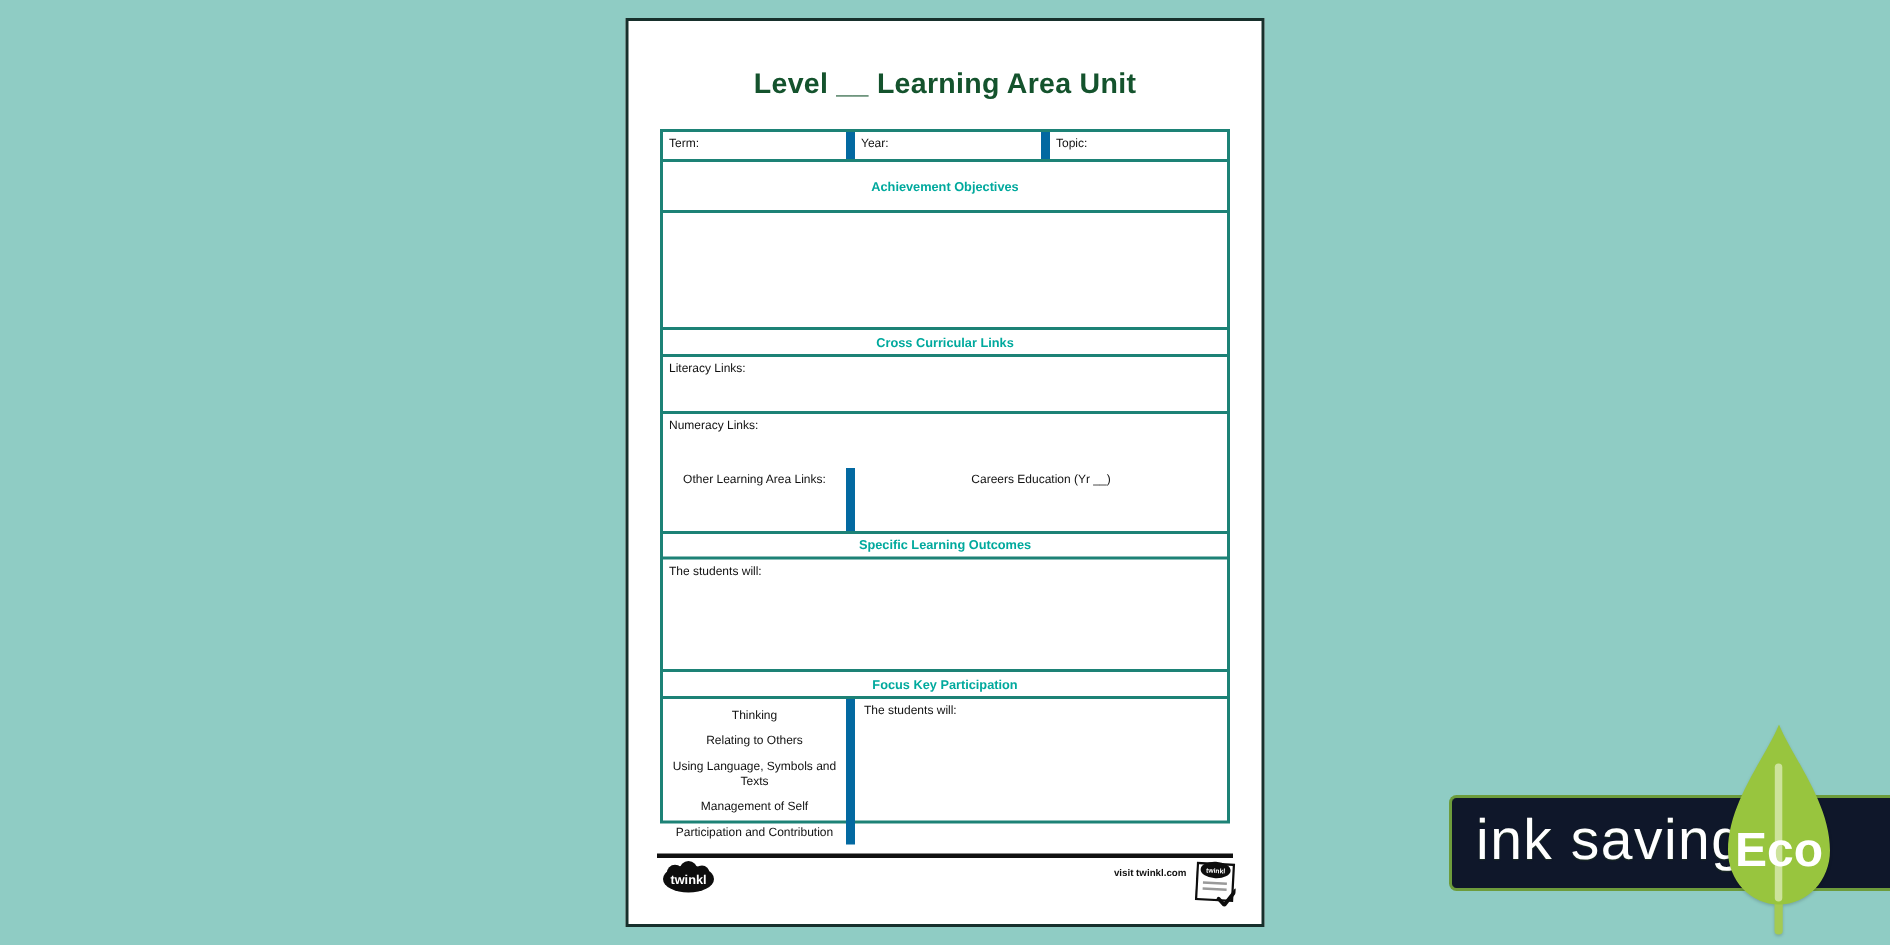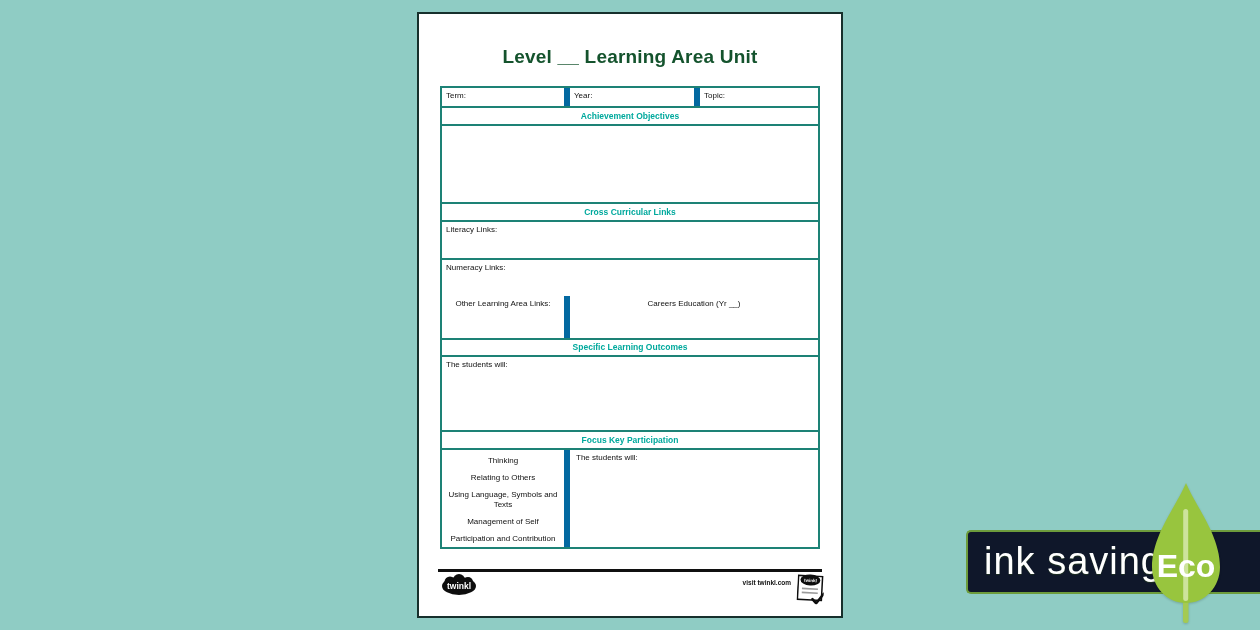--- a/index.html
+++ b/index.html
@@ -41,21 +41,21 @@
     border-top: 2px solid #1d8276;
     border-bottom: 2px solid #1d8276;
     color: #00a99d; font-weight: bold;
     font-size: 8.5px; text-align: center;
     display: flex; align-items: center; justify-content: center;
   }
   .r-top { height: 18px; }
   .r-top .cell1 { width: 128px; }
   .r-top .cell2 { width: 130px; }
   .r-top .cell3 { flex: 1; }
-  .h1 { height: 20px; }
+  .h1 { height: 36px; }
   .box-achv { height: 76px; }
   .h2 { height: 20px; }
   .box-lit { height: 36px; }
   .box-num { height: 38px; border-top: 2px solid #1d8276; }
   .r-links { height: 42px; }
   .r-links .cell { text-align: center; padding-top: 3px; }
   .r-links .cell1 { width: 128px; }
   .r-links .cell2 { width: 130px; }
   .r-links .cell3 { flex: 1; }
   .h3 { height: 19px; text-align: right; }

